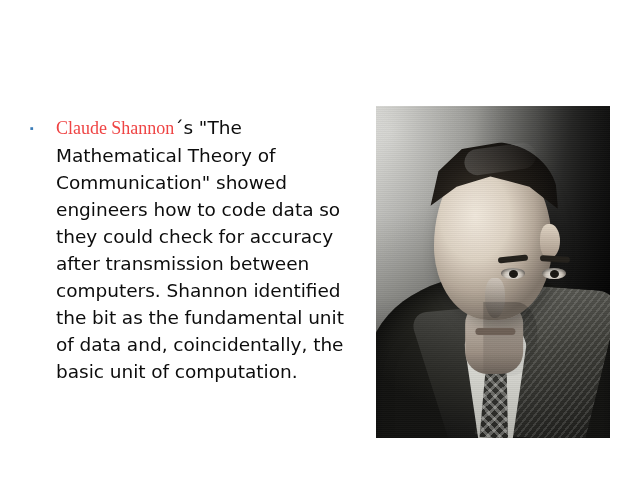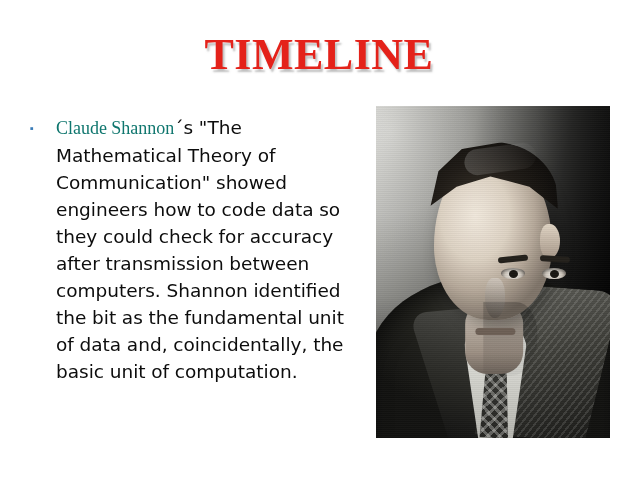--- a/index.html
+++ b/index.html
@@ -63,21 +63,21 @@
     flex: 1 1 auto;
     font-family: "DejaVu Sans", "Liberation Sans", sans-serif;
     font-size: 18.5px;
     line-height: 27px;
     color: #0d0d0d;
     text-align: left;
     word-spacing: -0.2px;
   }
   .link-name {
     font-family: "Liberation Serif", "DejaVu Serif", serif;
-    color: #0f766e;
+    color: #ef4444;
     font-size: 18px;
   }
 
   
   .photo-frame {
     position: absolute;
     left: 376px;
     top: 106px;
     width: 234px;
     height: 332px;
@@ -283,21 +283,20 @@
     background:
       repeating-linear-gradient(0deg, rgba(0,0,0,0.035) 0 1px, rgba(255,255,255,0.02) 1px 2px);
     pointer-events: none;
   }
 </style>
 </head>
 <body>
 
 <div class="slide">
 
-  <div class="slide-title">TIMELINE</div>
 
   <div class="body-block">
     <div class="bullet-row">
       <span class="bullet-mark">▪</span>
       <span class="bullet-text"><span class="link-name">Claude Shannon</span><span>´s "The Mathematical Theory of Communication" showed engineers how to code data so they could check for accuracy after transmission between computers. Shannon identified the bit as the fundamental unit of data and, coincidentally, the basic unit of computation.</span></span>
     </div>
   </div>
 
   <div class="photo-frame">
     <div class="photo-bg"></div>

